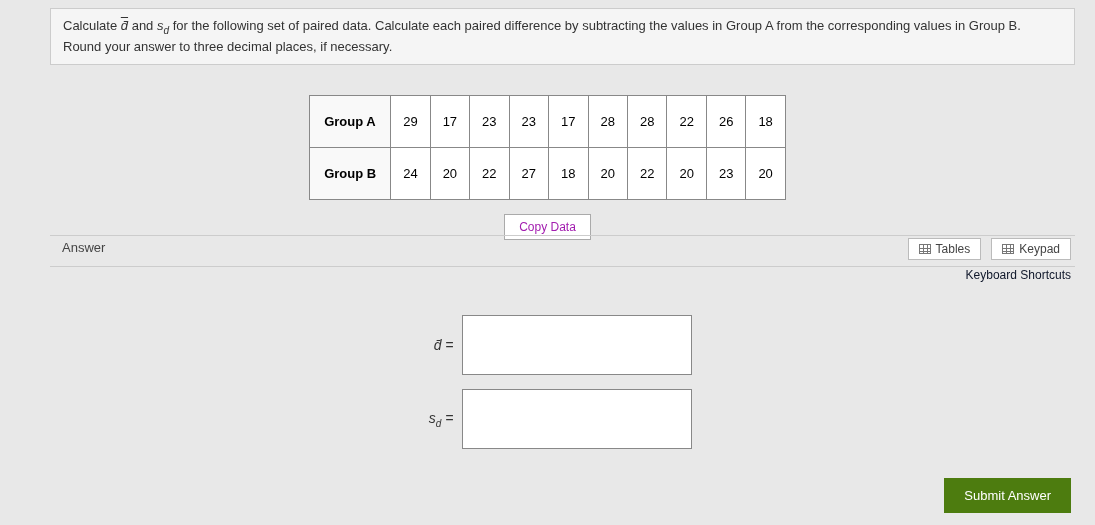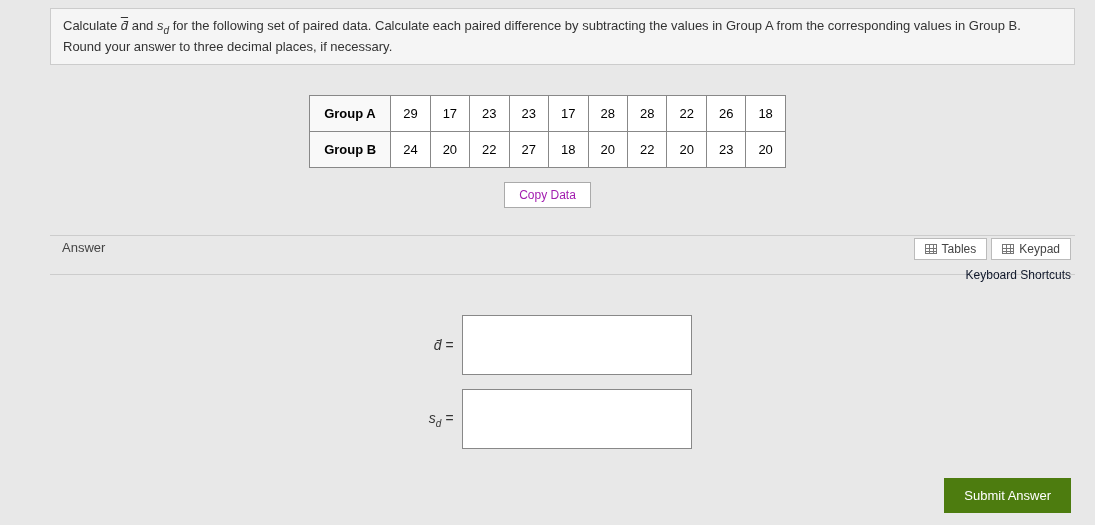--- a/index.html
+++ b/index.html
@@ -36,57 +36,57 @@
       border: 1px solid #888;
       padding: 6px 12px;
       font-size: 13px;
       text-align: right;
       min-width: 38px;
     }
     .data-table .row-label {
       font-weight: bold;
       background: #f9f9f9;
       text-align: left;
-      padding: 10px 14px;
+      padding: 18px 14px;
     }
     .copy-data-wrap {
       display: flex;
       justify-content: center;
       margin-top: 14px;
     }
     .copy-data-btn {
       background: #fff;
       border: 1px solid #aaa;
       padding: 5px 14px;
       font-size: 12px;
       color: #a21caf;
       cursor: pointer;
     }
     .answer-bar {
       position: absolute;
       left: 50px;
       right: 20px;
       top: 235px;
-      height: 40px;
+      height: 32px;
       border-top: 1px solid #ccc;
       border-bottom: 1px solid #ccc;
     }
     .answer-label {
       position: absolute;
       left: 12px;
       top: 4px;
       font-size: 13px;
       color: #444;
     }
     .right-tools {
       position: absolute;
       right: 4px;
       top: 2px;
       display: flex;
-      gap: 4px;
+      gap: 10px;
       align-items: center;
     }
     .tool-btn {
       background: #fff;
       border: 1px solid #bbb;
       padding: 3px 10px;
       font-size: 12px;
       color: #444;
       cursor: pointer;
       display: flex;

